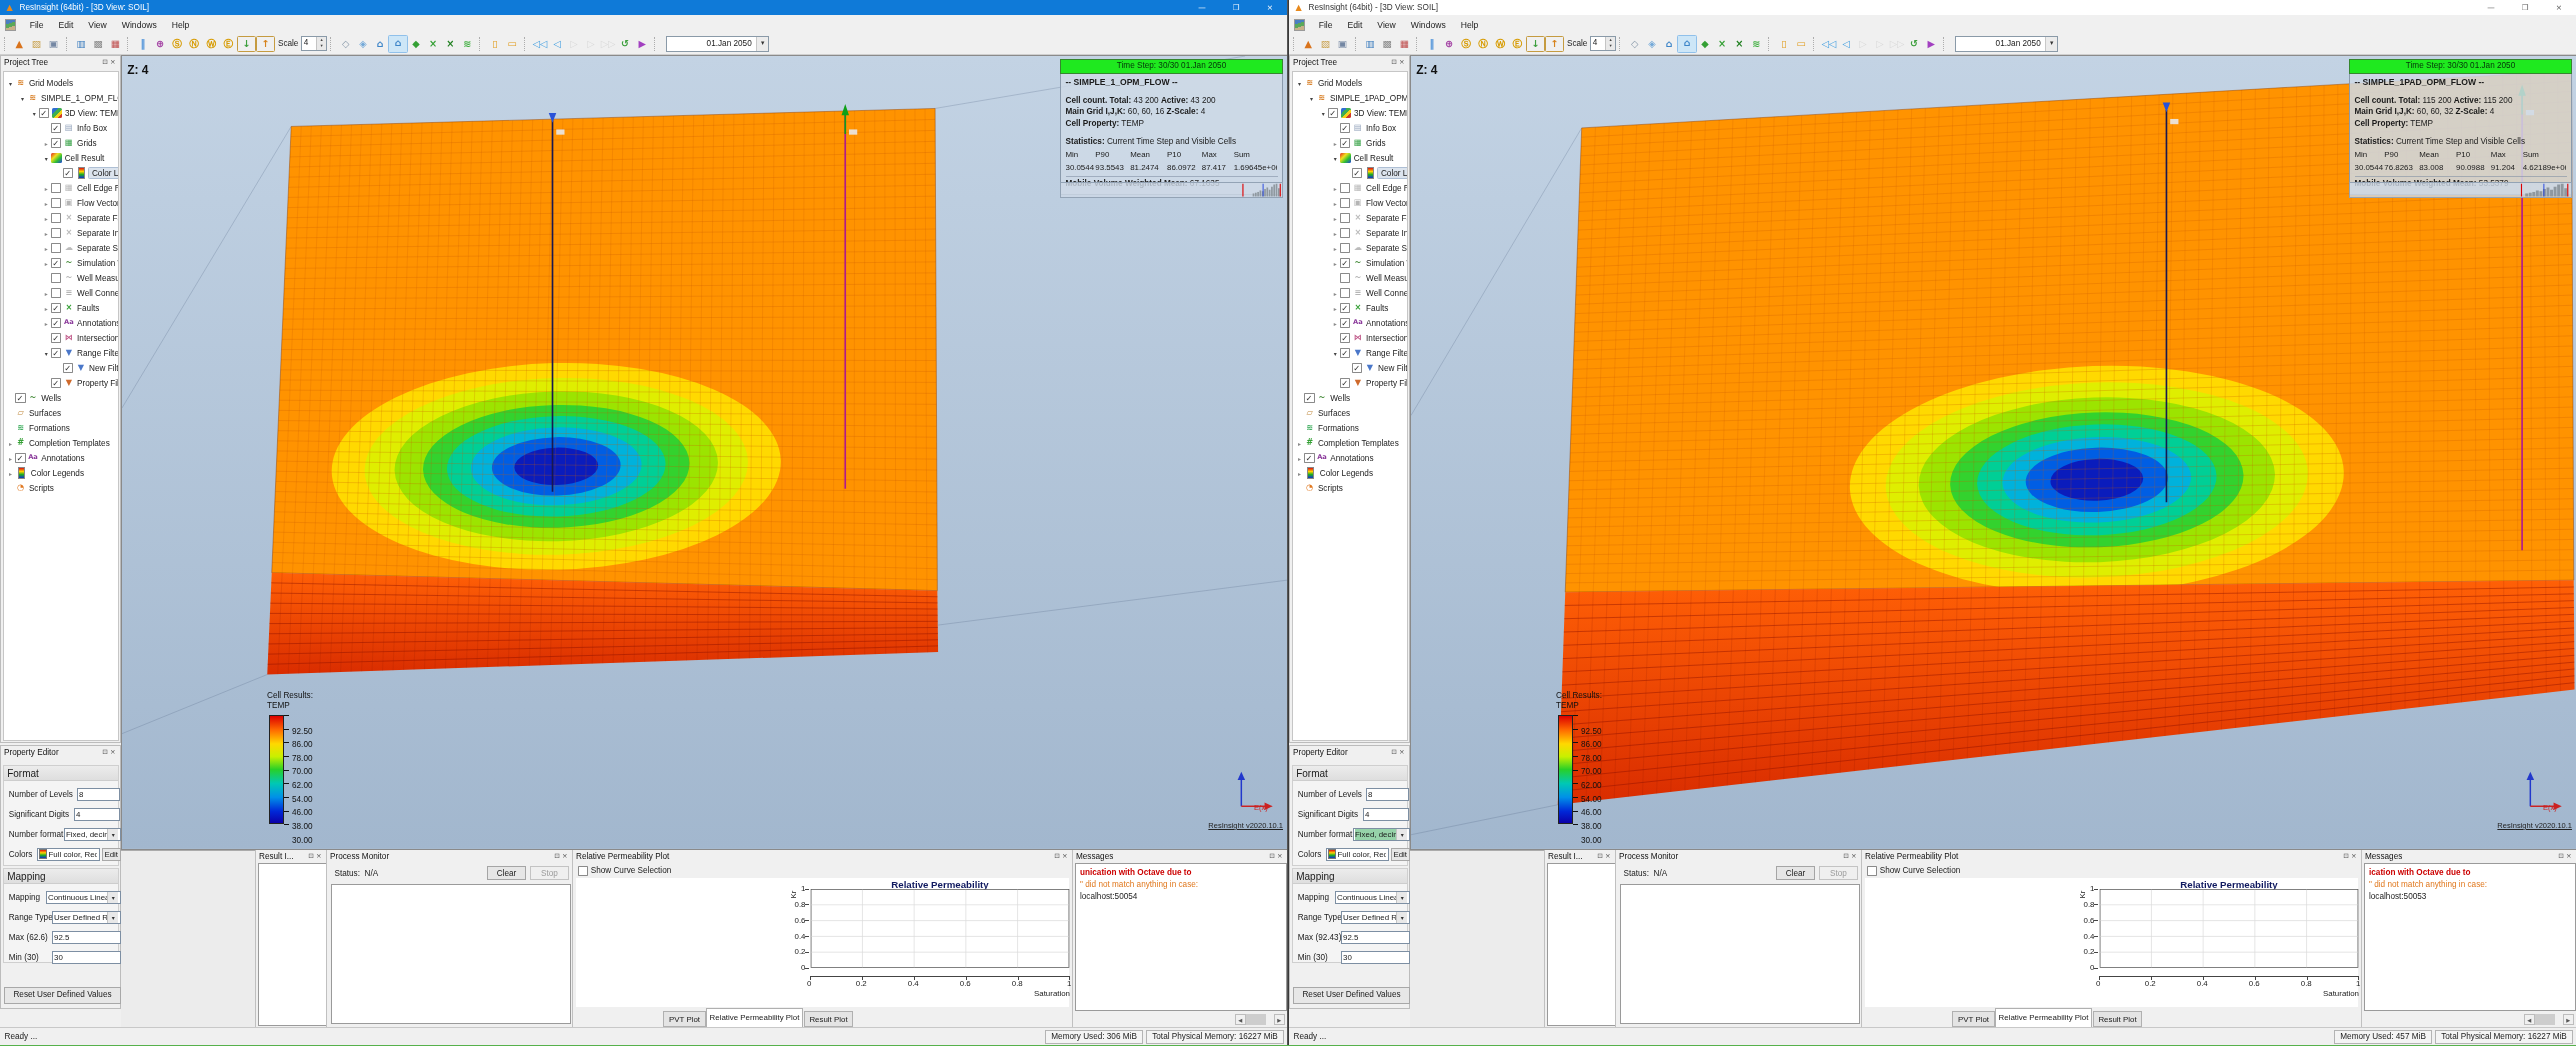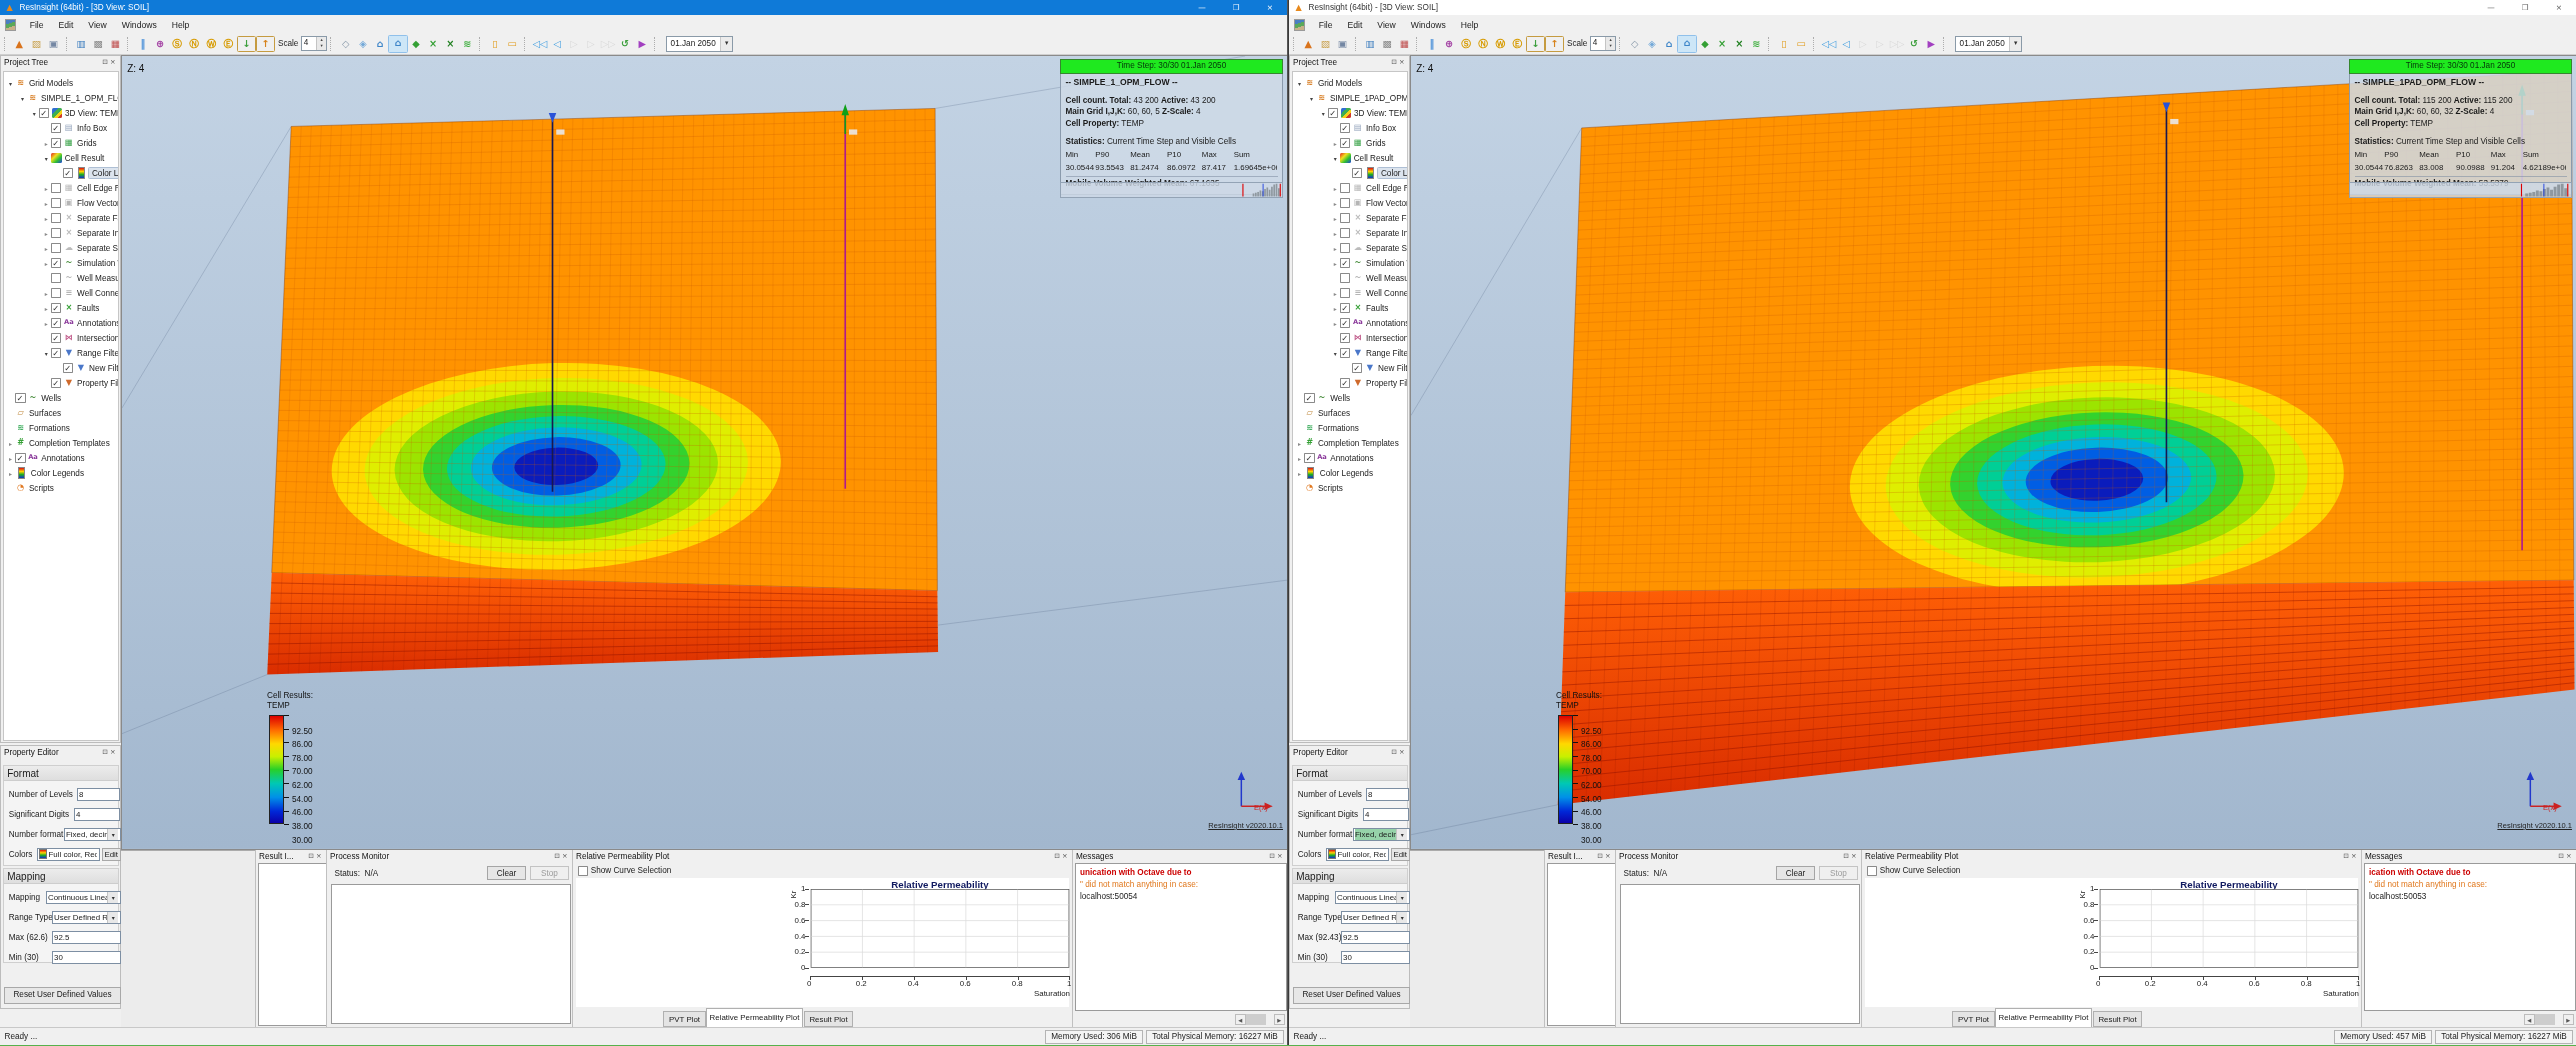--- a/index.html
+++ b/index.html
@@ -21,21 +21,21 @@
   .tsep{width:3px;height:13.5px;border-left:0.7px dotted #adadad;margin:0 3px 0 3.7px;}
   .tbtn{min-width:15.7px;height:15.7px;padding:0 0.7px;line-height:15.7px;text-align:center;font-size:9.7px;border-radius:1.5px;
     font-family:"DejaVu Sans",sans-serif;font-weight:bold;}
   .tbtn.boxed{border:0.7px solid #c59b40;line-height:14.2px;height:14.2px;margin-top:0;}
   .tbtn.on{background:#cde6f7;border:0.7px solid #90c0ea;line-height:14.2px;}
   .tbtn.dis{opacity:.45;}
   .tslabel{font-size:8.2px;margin:0 2.2px 0 3px;font-weight:normal;color:#222;}
   .tspin{width:24px;height:12.7px;border:0.7px solid #8a9aa8;background:#fff;display:inline-flex;}
   .tspinv{flex:1;font-size:8.2px;line-height:12px;padding-left:2.2px;}
   .tspinar{width:8.2px;background:#e9e9e9;border-left:0.7px solid #c4c4c4;font-size:4.5px;line-height:6px;text-align:center;color:#444;font-family:"DejaVu Sans",sans-serif;}
-  .tdate{height:13.5px;border:0.7px solid #8a9aa8;background:#fff;display:inline-flex;align-items:center;margin-left:4.5px;}
+  .tdate{height:13.5px;border:0.7px solid #8a9aa8;background:#fff;display:inline-flex;align-items:center;margin-left:4.5px;padding-left:36px;}
   .tdatev{font-size:8.2px;padding:0 4.5px 0 3.7px;}
   .tdatea{width:11.2px;height:100%;text-align:center;line-height:12.7px;font-size:6.7px;color:#333;background:#ececec;border-left:0.7px solid #c8c8c8;font-family:"DejaVu Sans",sans-serif;}
   
   .dock{position:absolute;background:#f0f0f0;border:0.7px solid #bcbcbc;box-sizing:border-box;}
   .dock-head{height:13.5px;font-size:8.2px;padding:2.2px 3px 0 3px;position:relative;color:#111;}
   .dock-icons{position:absolute;right:2.2px;top:2.2px;color:#555;font-size:6.7px;font-family:"DejaVu Sans",sans-serif;letter-spacing:2.2px;}
   .panel-project{left:0;top:55px;width:121px;height:688px;}
   .tree{position:absolute;left:1.5px;top:15px;right:1.5px;bottom:1.5px;background:#fff;border:0.7px solid #c6c6c6;overflow:hidden;padding-top:3.7px;}
   .trow{height:15px;display:flex;align-items:center;white-space:nowrap;font-size:8.2px;}
   .ex{width:9.7px;flex:0 0 9.7px;text-align:center;color:#8c8c8c;font-size:6px;font-family:"DejaVu Sans",sans-serif;}
@@ -56,21 +56,21 @@
     overflow:hidden;white-space:nowrap;display:flex;align-items:center;}
   .pctl .ctext{flex:1;overflow:hidden;white-space:nowrap;}
   .pctl .ctext.hl{background:#96d3a9;}
   .pctl .carr{flex:0 0 9.7px;text-align:center;background:#e8e8e8;border-left:0.7px solid #c4c4c4;font-size:6px;color:#333;height:100%;line-height:11.2px;font-family:"DejaVu Sans",sans-serif;}
   .cmini{flex:0 0 6px;height:8.2px;background:linear-gradient(#e01010,#ffd000 35%,#20b020 65%,#1030d0);border:0.7px solid #777;margin-right:1.5px;}
   .pbtn{position:absolute;left:3px;width:115px;height:15px;background:#e7e7e7;border:0.7px solid #a8a8a8;font-size:8.2px;text-align:center;line-height:14.2px;font-family:"Liberation Sans",sans-serif;}
   .pebtn{position:absolute;height:12.7px;background:#e7e7e7;border:0.7px solid #a8a8a8;font-size:7.9px;text-align:center;line-height:11.2px;box-sizing:border-box;}
   
   .scene{position:absolute;left:121px;top:55px;width:1165px;height:793px;border:0.7px solid #8a8a8a;box-sizing:content-box;overflow:hidden;}
   .scene svg.scene-svg{position:absolute;left:0;top:0;}
-  .z-label{position:absolute;left:5.2px;top:6.7px;font-size:10px;color:#111;}
+  .z-label{position:absolute;left:5.2px;top:6.7px;font-size:12px;color:#111;font-weight:bold;}
   .infobox{position:absolute;left:938px;top:3px;width:223px;}
   .ib-title{height:12.7px;background:#1fe91f;border:0.7px solid #35862e;text-align:center;font-size:8.2px;line-height:12.7px;color:#05350a;}
   .ib-body{background:rgba(206,218,231,0.86);border:0.7px solid #8a9aac;border-top:none;padding:3.7px 4.5px 4.5px 4.5px;font-size:8.2px;line-height:11.2px;}
   .b{font-weight:bold;}
   .ib-case{font-size:8.6px;margin-bottom:6.7px;}
   .ib-line.gap{margin-top:7.5px;}
   .srow{display:flex;margin-top:1.5px;}
   .scell{overflow:hidden;white-space:nowrap;font-size:7.9px;}
   .scell:nth-child(1){width:30px;}.scell:nth-child(2){width:35px;}.scell:nth-child(3){width:37px;}
   .scell:nth-child(4){width:35px;}.scell:nth-child(5){width:32px;}.scell:nth-child(6){width:44px;}
@@ -637,21 +637,21 @@
         <line x1="1495" y1="1002" x2="1529" y2="1002" stroke="#cc2222" stroke-width="2"></line>
         <polygon points="1537,1002 1526,997 1526,1007" fill="#cc2222"></polygon>
       </svg>
     <div class="z-label">Z: 4</div>
     <div class="infobox">
       <div class="ib-title">Time Step: 30/30 01.Jan 2050</div>
       <div class="ib-body">
         <div class="ib-case b">-- SIMPLE_1_OPM_FLOW --</div>
         <div>
             <div class="ib-line"><span class="b">Cell count. Total:</span><span> 43 200 </span><span class="b">Active:</span><span> 43 200</span></div>
-            <div class="ib-line"><span class="b">Main Grid I,J,K:</span><span> 60, 60, 5 </span><span class="b">Z-Scale:</span><span> 4</span></div>
+            <div class="ib-line"><span class="b">Main Grid I,J,K:</span><span> 60, 60, 16 </span><span class="b">Z-Scale:</span><span> 4</span></div>
             <div class="ib-line"><span class="b">Cell Property:</span><span> TEMP</span></div>
             <div class="ib-line gap"><span class="b">Statistics:</span><span> Current Time Step and Visible Cells</span></div>
           </div>
         <div class="srow">
             <span class="scell">Min</span>
             <span class="scell">P90</span>
             <span class="scell">Mean</span>
             <span class="scell">P10</span>
             <span class="scell">Max</span>
             <span class="scell">Sum</span>

